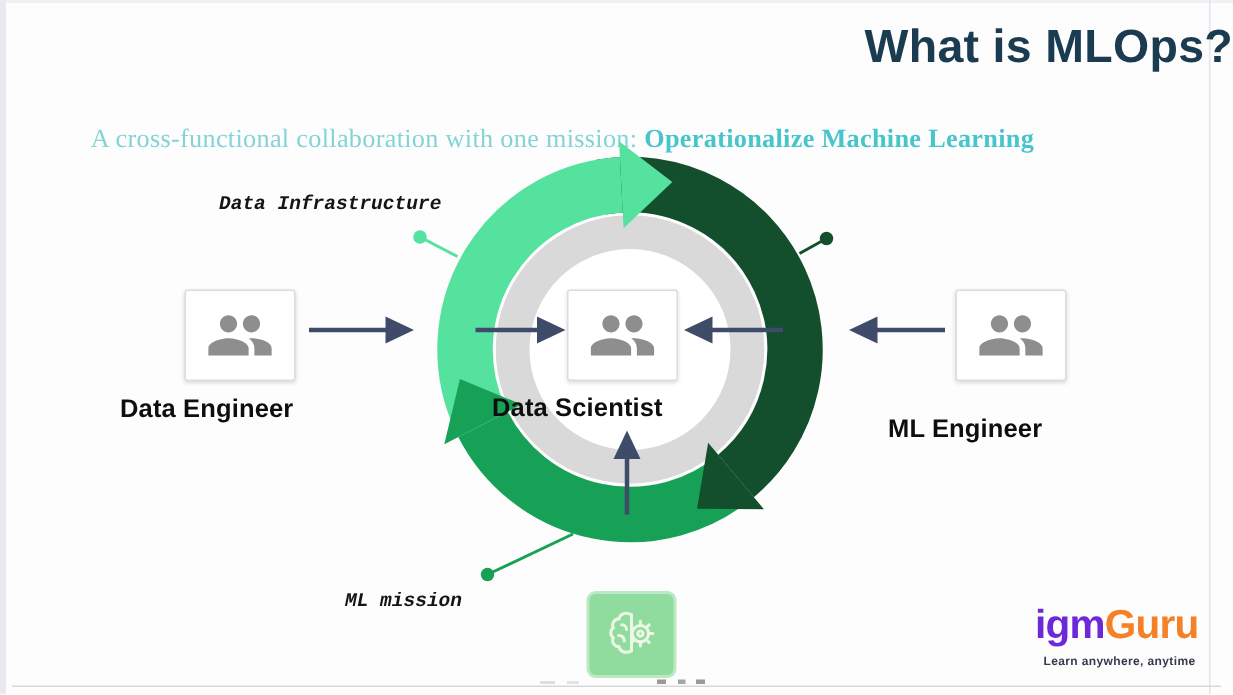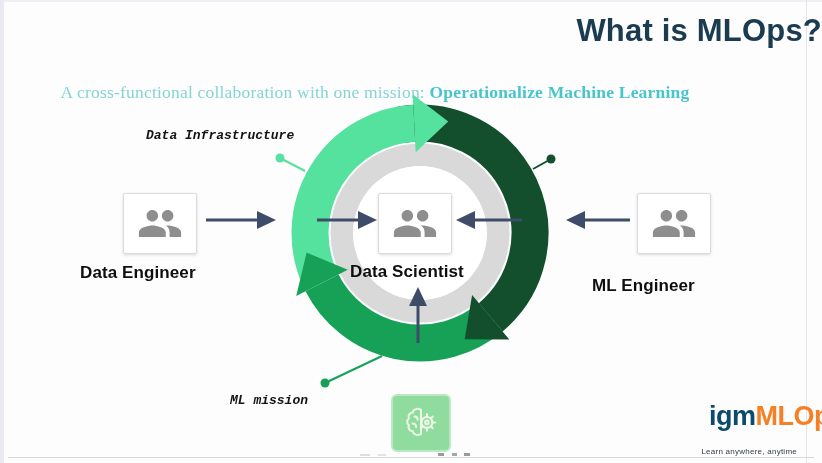--- a/index.html
+++ b/index.html
@@ -30,41 +30,41 @@
   }
   .card-left{left:123px;top:193px;}
   .card-center{left:378px;top:193px;}
   .card-right{left:637px;top:193px;}
 
   .role{
     position:absolute;width:160px;text-align:left;z-index:2;
     font-size:17px;font-weight:bold;color:#0e0e0e;letter-spacing:.1px;
   }
   .role-left{left:80px;top:263px;}
-  .role-center{left:350px;top:262px;}
+  .role-center{left:328px;top:262px;}
   .role-right{left:592px;top:276px;}
 
   .annot{
     position:absolute;z-index:2;font-size:13px;font-style:italic;font-weight:bold;color:#141414;font-family:Liberation Mono, monospace;
   }
   .annot-tl{left:146px;top:128px;}
   .annot-tr{left:563px;top:128px;}
   .annot-bl{left:230px;top:393px;}
 
   .brain-tile{
     position:absolute;left:391px;top:394px;width:56px;height:54px;z-index:2;
     background:#8fdc9e;border:2px solid #bce9c3;border-radius:6px;
     display:flex;align-items:center;justify-content:center;
   }
 
   .logo{position:absolute;left:681px;top:402px;width:118px;z-index:2;text-align:right;}
   .logo .wordmark{font-size:27px;font-weight:bold;letter-spacing:-.5px;line-height:28px;}
-  .logo .igm{color:#0c4a6e;margin-left:28px;}
+  .logo .igm{color:#6d28d9;}
   .logo .guru{color:#f58025;}
-  .logo .tagline{font-size:8px;font-weight:normal;color:#343b4e;letter-spacing:.25px;margin-top:17px;padding-right:2px;}
+  .logo .tagline{font-size:8px;font-weight:bold;color:#343b4e;letter-spacing:.25px;margin-top:6px;padding-right:2px;}
 
   .bottom-line{position:absolute;left:8px;top:457px;width:806px;height:1px;background:#d8d8d8;z-index:2;}
   .speck{position:absolute;z-index:2;}
 </style>
 </head>
 <body>
 
 <div class="stage">
   <div class="edge-top"></div>
   <div class="edge-left"></div>
@@ -155,21 +155,21 @@
         <path d="M10.5 10.5c1.6 0 2.7 1.1 2.7 2.7"></path>
         <path d="M8.8 16.5c1.9 0 3.1 1.2 3.1 3.1"></path>
         <circle cx="21" cy="15.5" r="4.6"></circle>
         <circle cx="21" cy="15.5" r="1.5"></circle>
         <path d="M21 10.7V8.5M24.4 12.1l1.5-1.5M25.8 15.5H28M24.4 18.9l1.5 1.5M21 20.3v2.2M17.6 18.9l-1.5 1.5"></path>
       </g>
     </svg>
   </div>
 
   <div class="logo">
-    <div class="wordmark"><span class="igm">igm</span><span class="guru">MLOps</span></div>
+    <div class="wordmark"><span class="igm">igm</span><span class="guru">Guru</span></div>
     <div class="tagline">Learn anywhere, anytime</div>
   </div>
 
   <div class="speck" style="left:360px;top:454px;width:10px;height:2px;background:#dedede;"></div>
   <div class="speck" style="left:378px;top:454px;width:8px;height:2px;background:#e3e3e3;"></div>
   <div class="speck" style="left:438px;top:453px;width:6px;height:3px;background:#9a9a9a;"></div>
   <div class="speck" style="left:452px;top:453px;width:5px;height:3px;background:#a5a5a5;"></div>
   <div class="speck" style="left:464px;top:453px;width:6px;height:3px;background:#9a9a9a;"></div>
   <div class="bottom-line"></div>
 </div>

